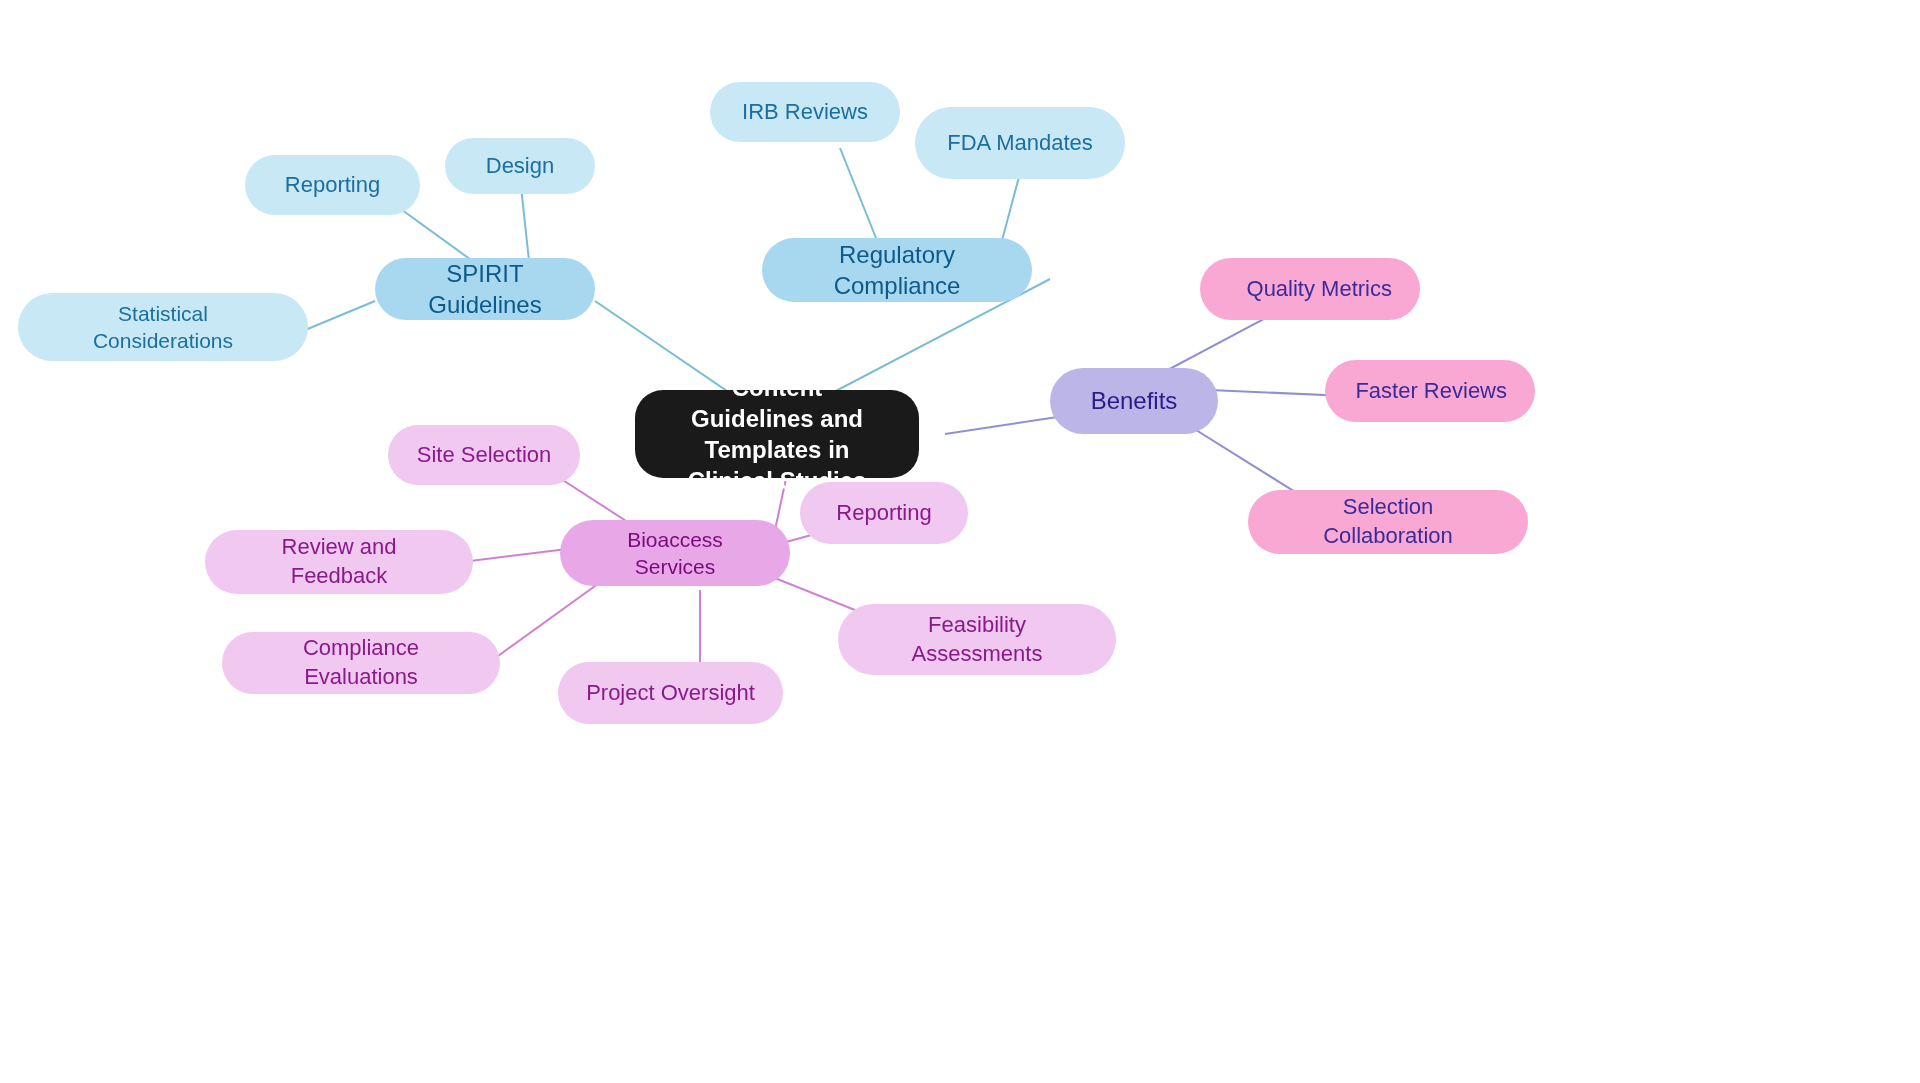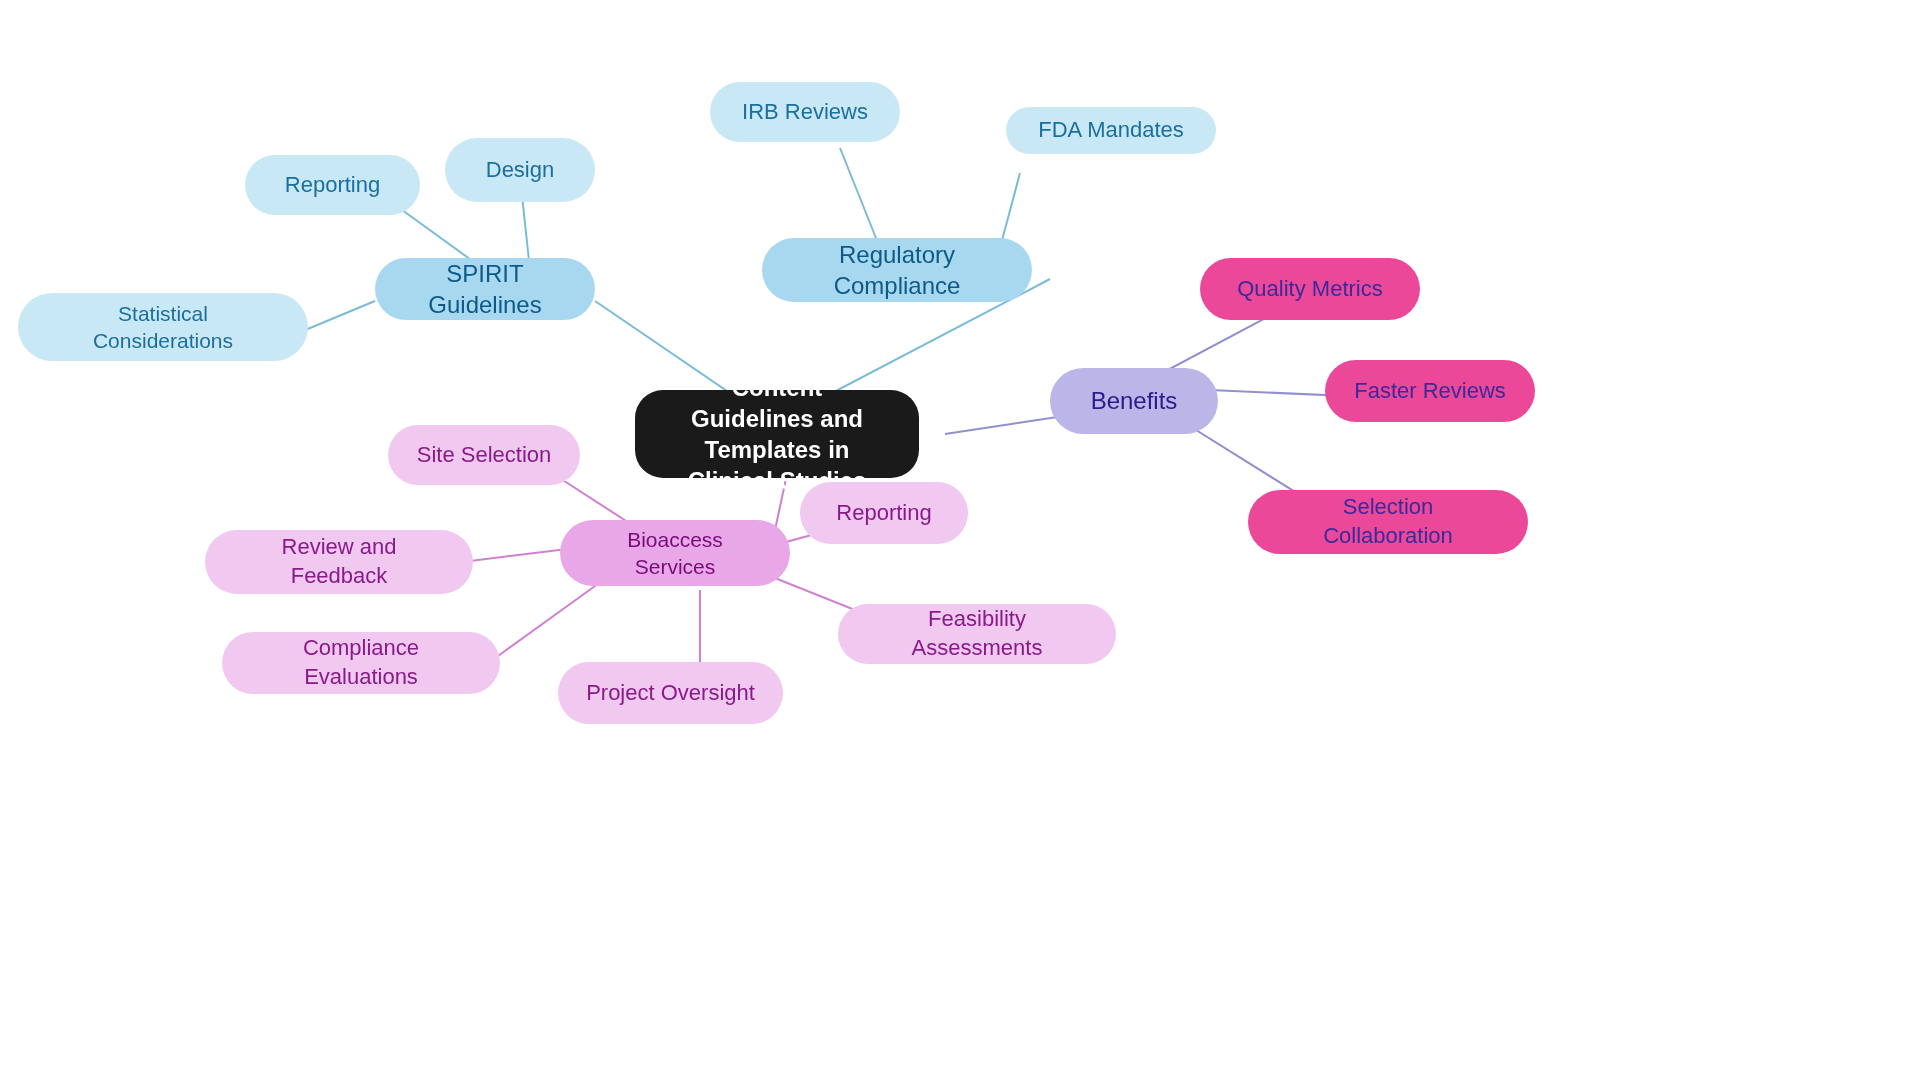--- a/index.html
+++ b/index.html
@@ -45,23 +45,24 @@
       background: #c8e8f5;
       color: #1a6fa0;
       border: none;
     }
     .node-blue-large {
       background: #a8d8f0;
       color: #0d5a8a;
       font-size: 24px;
     }
     .node-purple {
-      background: #ec4899;
+      background: #f9a8d4;
       color: #3a2a9a;
       border: none;
+      justify-content: flex-end;
     }
     .node-purple-large {
       background: #bbb5e8;
       color: #2a1a8a;
       font-size: 24px;
     }
     .node-pink {
       background: #f0c8f0;
       color: #8a1a8a;
       border: none;
@@ -117,37 +118,37 @@
 </div>
 
 <div class="node node-blue-large" style="left: 375px; top: 258px; width: 220px; height: 62px;">
   <span>SPIRIT Guidelines</span>
 </div>
 
 <div class="node node-blue" style="left: 245px; top: 155px; width: 175px; height: 60px;">
   <span>Reporting</span>
 </div>
 
-<div class="node node-blue" style="left: 445px; top: 138px; width: 150px; height: 64px;">
+<div class="node node-blue" style="left: 445px; top: 138px; width: 150px; height: 56px;">
   <span>Design</span>
 </div>
 
 <div class="node node-blue" style="left: 18px; top: 293px; width: 290px; height: 68px; font-size: 21px;">
   <span>Statistical Considerations</span>
 </div>
 
 <div class="node node-blue-large" style="left: 762px; top: 238px; width: 270px; height: 64px;">
   <span>Regulatory Compliance</span>
 </div>
 
 <div class="node node-blue" style="left: 710px; top: 82px; width: 190px; height: 60px;">
   <span>IRB Reviews</span>
 </div>
 
-<div class="node node-blue" style="left: 1006px; top: 107px; width: 210px; height: 47px; text-align: right;">
+<div class="node node-blue" style="left: 915px; top: 107px; width: 210px; height: 72px; text-align: right;">
   <span>FDA Mandates</span>
 </div>
 
 <div class="node node-purple-large" style="left: 1050px; top: 368px; width: 168px; height: 66px;">
   <span>Benefits</span>
 </div>
 
 <div class="node node-purple" style="left: 1200px; top: 258px; width: 220px; height: 62px;">
   <span>Quality Metrics</span>
 </div>
@@ -177,15 +178,15 @@
 </div>
 
 <div class="node node-pink" style="left: 558px; top: 662px; width: 225px; height: 62px;">
   <span>Project Oversight</span>
 </div>
 
 <div class="node node-pink" style="left: 800px; top: 482px; width: 168px; height: 62px;">
   <span>Reporting</span>
 </div>
 
-<div class="node node-pink" style="left: 838px; top: 604px; width: 278px; height: 60px;">
+<div class="node node-pink" style="left: 838px; top: 604px; width: 278px; height: 71px;">
   <span>Feasibility Assessments</span>
 </div>
 
 </body></html>

